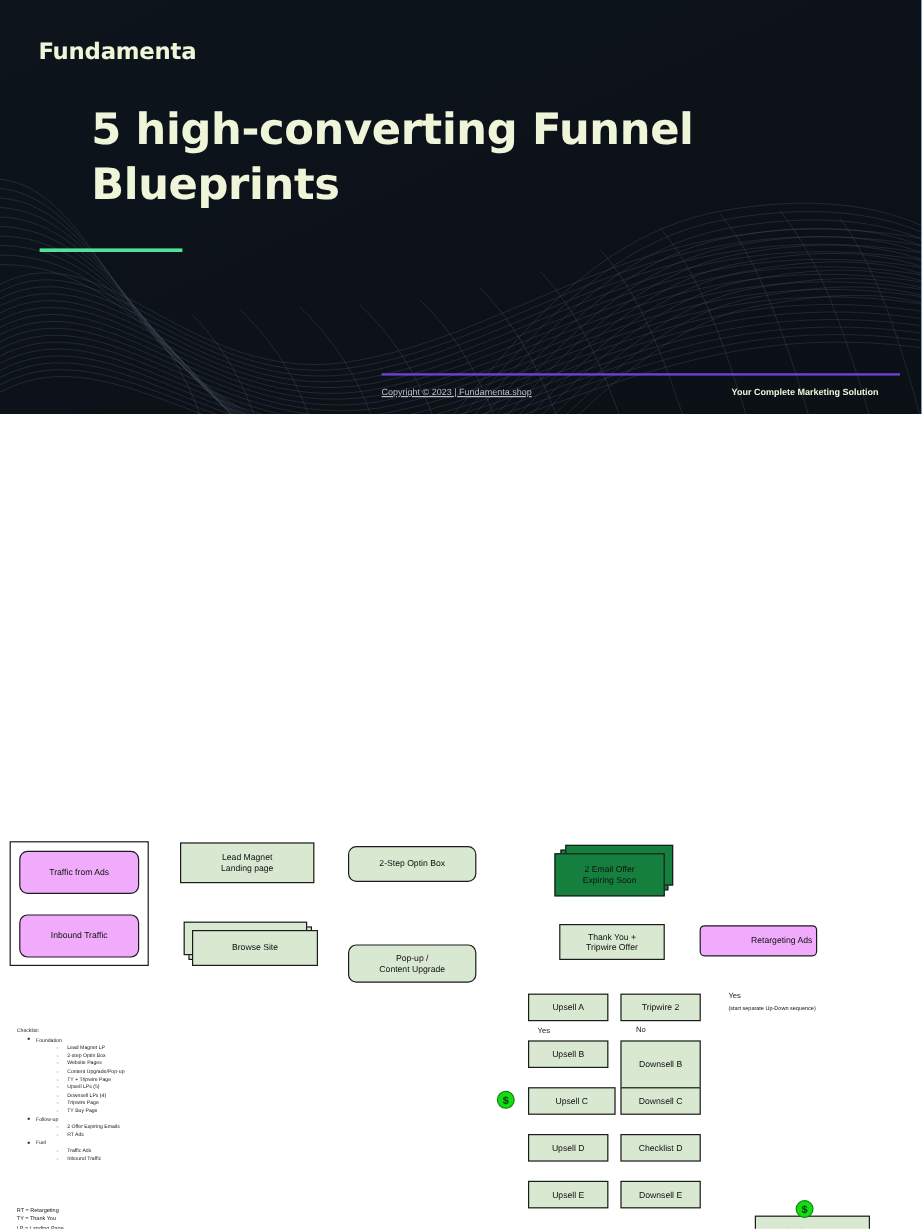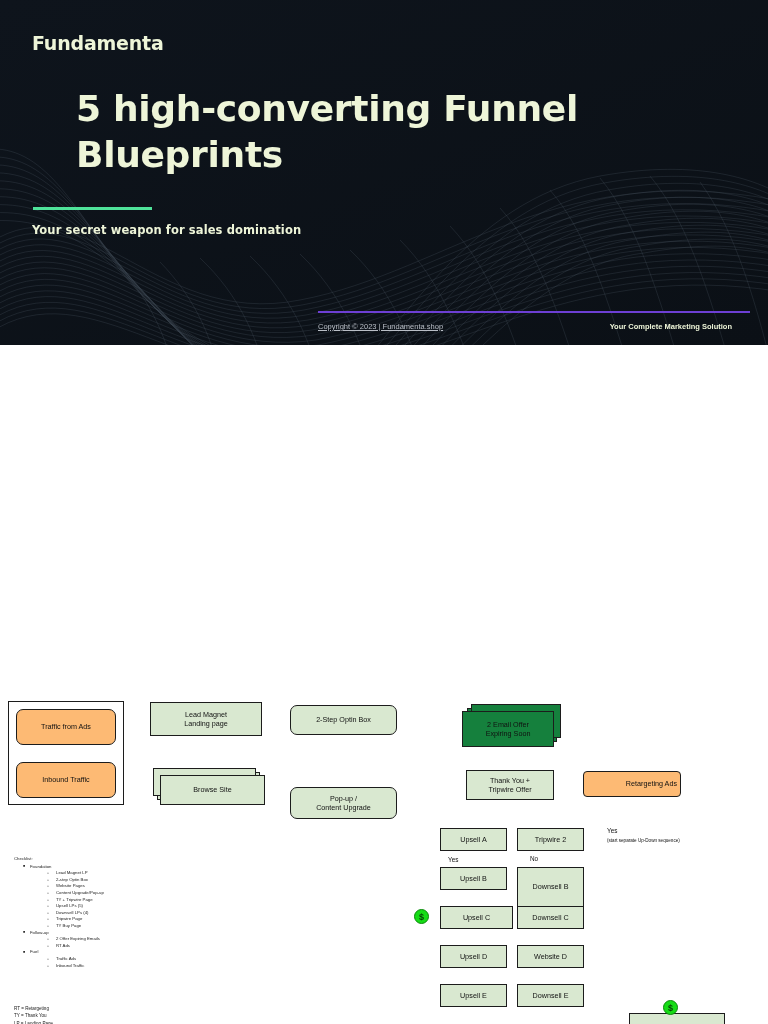--- a/index.html
+++ b/index.html
@@ -64,21 +64,21 @@
     position: absolute;
     display: flex; align-items: center; justify-content: center;
     text-align: center;
     font-size: 7.2px; line-height: 9.2px; color: #111;
     border: 1.2px solid #1c1c1c;
     padding: 1px 3px;
     font-family: "Liberation Sans", sans-serif;
   }
   .n-green { background: #d9e8d0; }
   .n-blue  { background: #15803d; }
-  .n-yell  { background: #fdba74; }
+  .n-yell  { background: #f0abfc; }
   .n-round { border-radius: 7px; }
   .n-plain { border: 1.2px solid #1c1c1c; background: #fff; }
   .n-stack::before, .n-stack::after {
     content: ""; position: absolute; border: 1.2px solid #1c1c1c;
     background: inherit; z-index: -1;
   }
   .n-stack::before { left: 4px; top: -4px; right: -4px; bottom: 4px; }
   .n-stack::after  { left: 8px; top: -8px; right: -8px; bottom: 8px; }
   .n-stackL::before, .n-stackL::after {
     content: ""; position: absolute; border: 1.2px solid #1c1c1c;
@@ -179,21 +179,20 @@
         <path d="M550,190 C 590,236 612,312 638,400"></path>
         <path d="M600,178 C 640,226 662,306 690,400"></path>
         <path d="M650,176 C 690,224 712,302 740,400"></path>
         <path d="M700,182 C 735,230 756,300 780,400"></path>
       </g>
     </svg>
 
     <div class="logo">Fundamenta</div>
     <div class="cover-title">5 high-converting Funnel Blueprints</div>
     <div class="cover-rule"></div>
-    <div class="cover-sub">Your secret weapon for sales domination</div>
     <div class="cover-footrule"></div>
     <div class="cover-copy">Copyright ©  2023 | Fundamenta.shop</div>
     <div class="cover-tag">Your Complete Marketing Solution</div>
   </div>
 
   <div class="diagram" id="diag1">
     <svg class="dsvg" width="768" height="355" viewBox="0 0 768 355">
       <defs>
         <marker id="ah" viewBox="0 0 10 10" refX="9" refY="5" markerWidth="5" markerHeight="5" orient="auto">
           <path d="M0,0 L10,5 L0,10 z" fill="#111"></path>
@@ -296,21 +295,21 @@
     <div class="node n-green" style="left:517px; top:483px; width:67px; height:23px;">
       <span>Tripwire 2</span>
       </div>
     <div class="node n-green" style="left:517px; top:522px; width:67px; height:40px;">
       <span>Downsell B</span>
       </div>
     <div class="node n-green" style="left:517px; top:561px; width:67px; height:23px;">
       <span>Downsell C</span>
       </div>
     <div class="node n-green" style="left:517px; top:600px; width:67px; height:23px;">
-      <span>Website D</span>
+      <span>Checklist D</span>
       </div>
     <div class="node n-green" style="left:517px; top:639px; width:67px; height:23px;">
       <span>Downsell E</span>
       </div>
 
     <div class="node n-green" style="left:629px; top:668px; width:96px; height:27px;">
       <span>Thank You Page</span>
       </div>
 
     <div class="money" style="left:414px; top:564px;">

